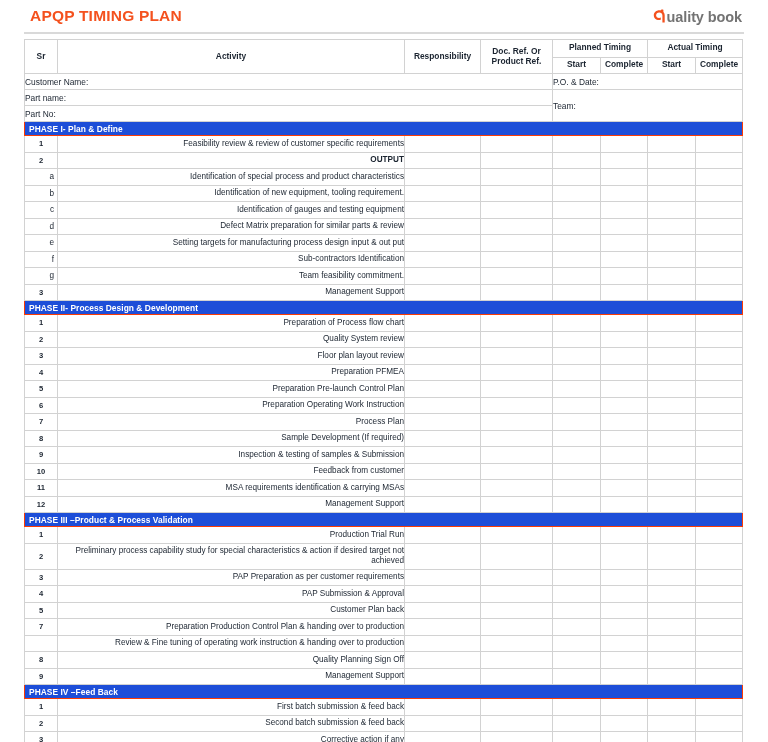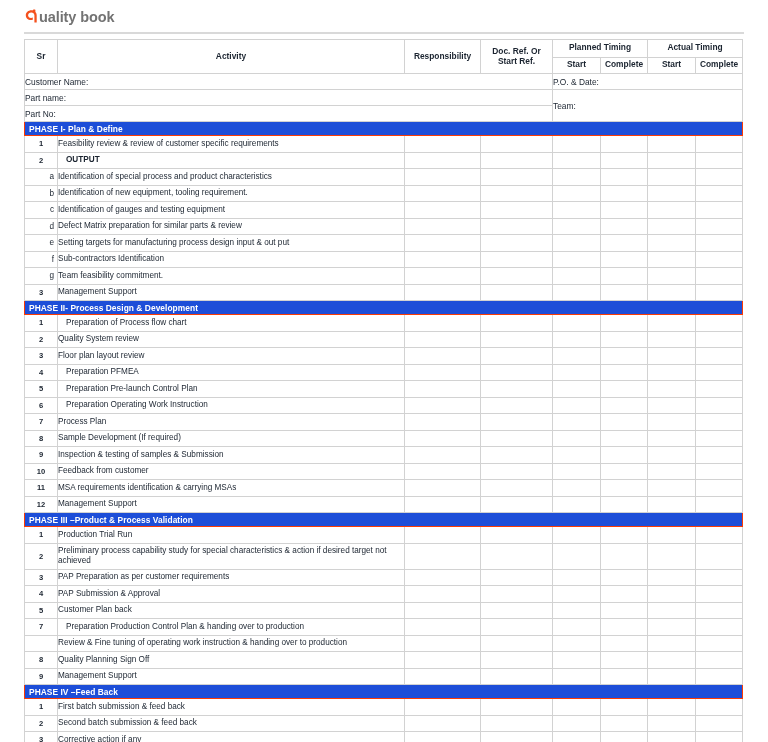--- a/index.html
+++ b/index.html
@@ -117,37 +117,38 @@
     height: 15.5px;
     color: #1b2430;
   }
   td.sr.letter {
     text-align: right;
     padding-right: 3px;
     font-weight: normal;
     font-size: 8.2px;
   }
   td.act {
-    text-align: left;
+    text-align: right;
     padding: 1px 3px 1px 5px;
     font-size: 8.2px;
     line-height: 1.25;
     color: #1b2430;
   }
   td.act.bold { font-weight: bold; padding-left: 8px; }
   td.act.indent { padding-left: 8px; }
   td.blank { height: 15.5px; }
   tr.twoline td { height: 25px; }
 </style>
 </head>
 <body>
 
 <div id="page">
 
   <div class="titlebar">
+    <div class="doc-title">APQP TIMING PLAN</div>
     <div class="brand">
       <span class="brand-mark">
         <svg width="15" height="15" viewBox="0 0 15 15" xmlns="http://www.w3.org/2000/svg">
           <path d="M7.4 1.2 C4.2 1.2 1.8 3.4 1.8 6.3 C1.8 9.0 3.9 11.1 6.9 11.1 C7.6 11.1 8.2 11.0 8.8 10.8 L8.8 8.6 C8.3 8.9 7.7 9.0 7.1 9.0 C5.3 9.0 4.1 7.9 4.1 6.3 C4.1 4.7 5.4 3.4 7.3 3.4 C9.1 3.4 10.4 4.6 10.4 6.3 L10.4 13.6 L12.7 13.6 L12.7 6.2 C12.7 3.3 10.5 1.2 7.4 1.2 Z" fill="#f4511e"></path>
           <rect x="9.0" y="0.6" width="2.4" height="2.4" rx="0.4" fill="#f4511e"></rect>
         </svg>
       </span>
       <span class="brand-text">uality book</span>
     </div>
   </div>
@@ -179,21 +180,21 @@
         </tr>
       </tbody>
 
       <thead>
         <tr>
           <th class="hdr two" rowspan="2">Sr</th>
           <th class="hdr two" rowspan="2">Activity</th>
           <th class="hdr two" rowspan="2">Responsibility</th>
           <th class="hdr two" rowspan="2">
             <span>Doc. Ref. Or</span><br>
-            <span>Start Ref.</span>
+            <span>Product Ref.</span>
           </th>
           <th class="hdr grp" colspan="2">Planned Timing</th>
           <th class="hdr grp" colspan="2">Actual Timing</th>
         </tr>
         <tr>
           <th class="hdr sub">Start</th>
           <th class="hdr sub">Complete</th>
           <th class="hdr sub">Start</th>
           <th class="hdr sub">Complete</th>
         </tr>

